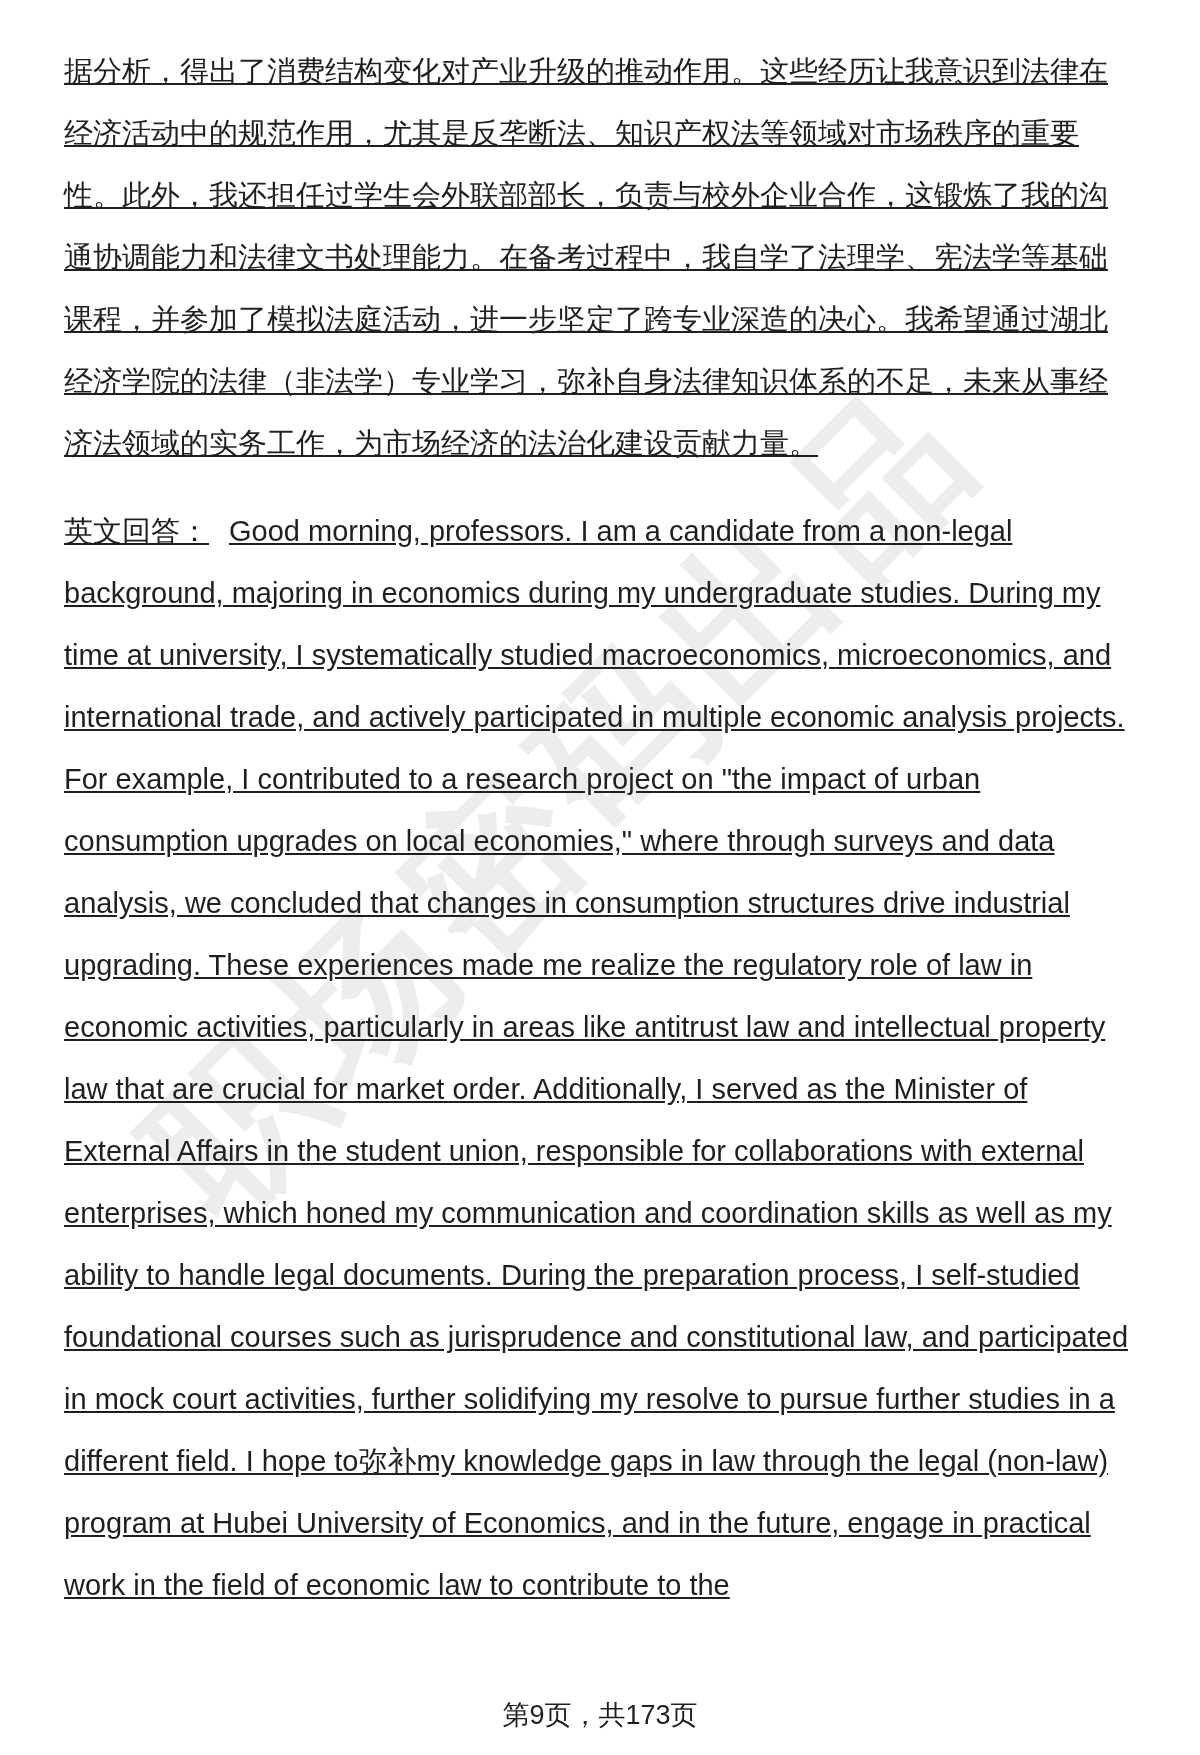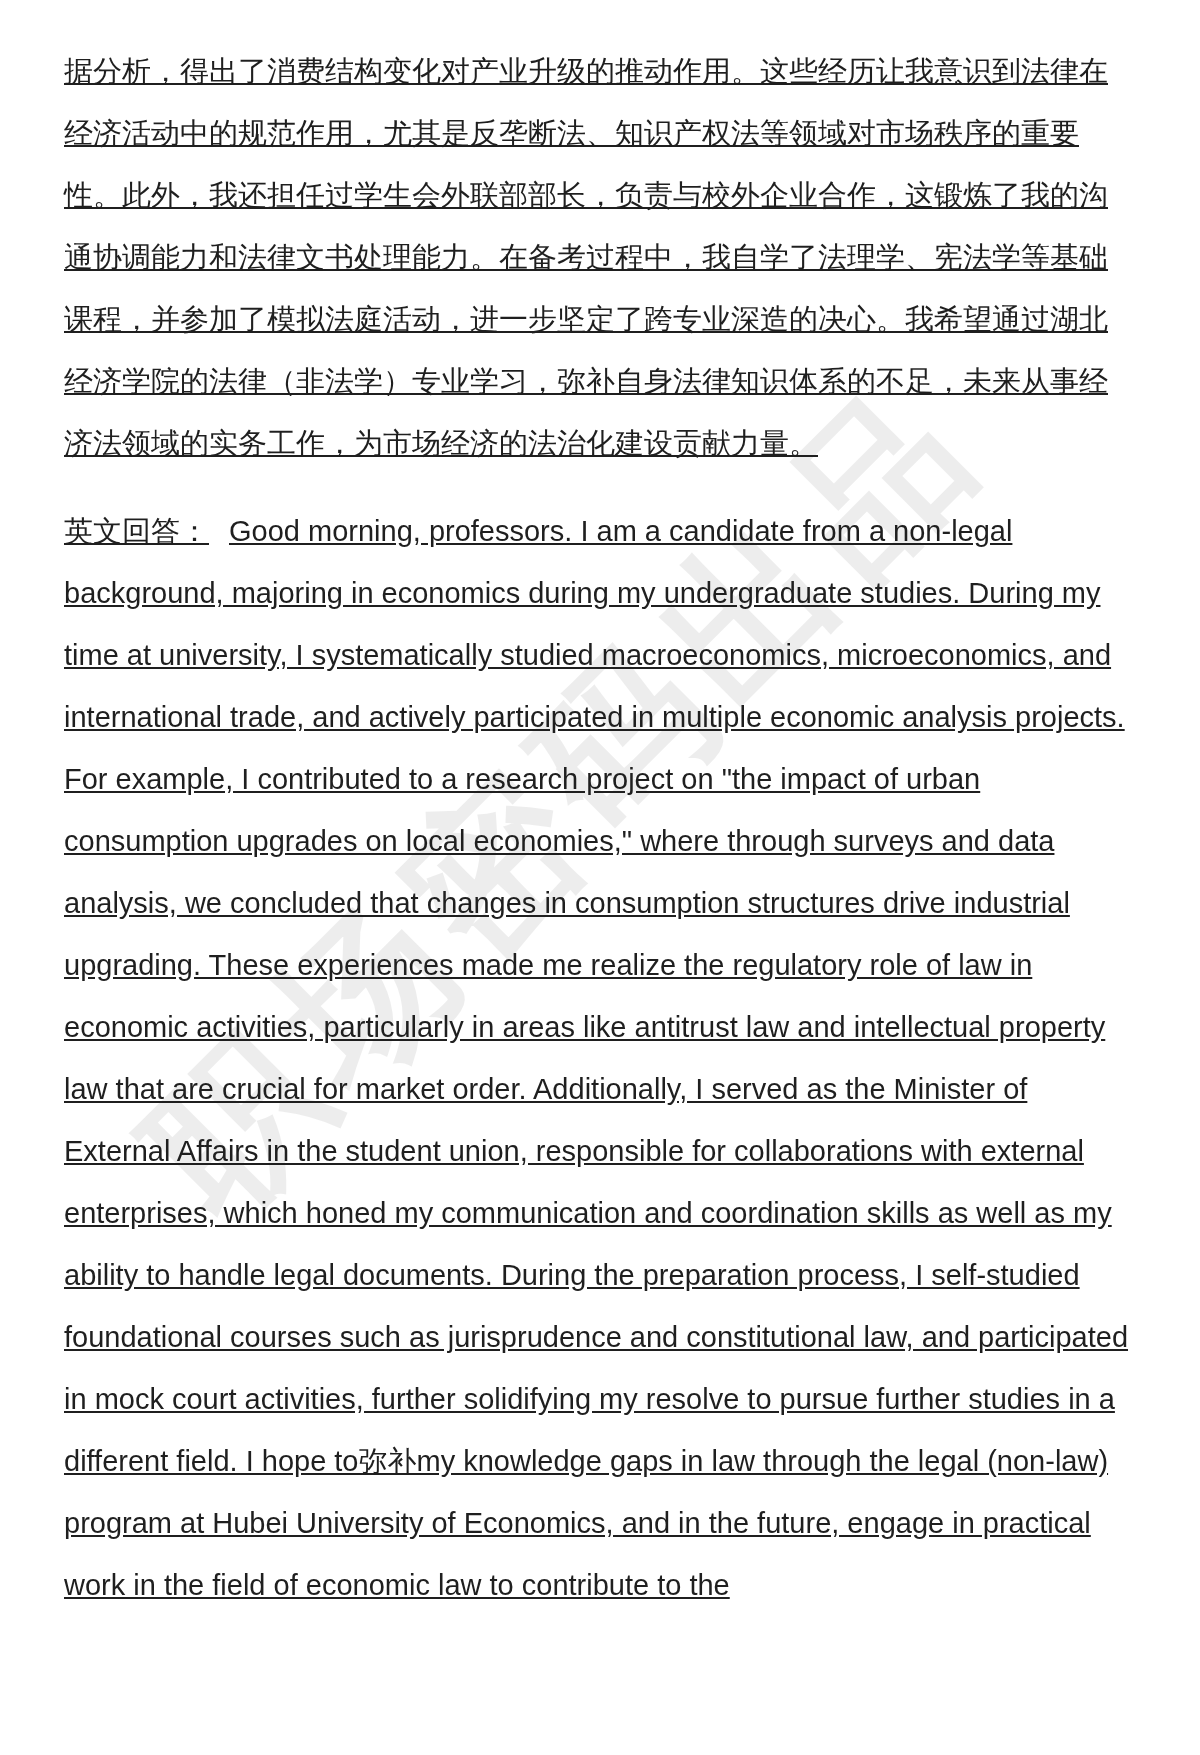--- a/index.html
+++ b/index.html
@@ -71,14 +71,15 @@
   <div class="watermark">职场密码出品</div>
 
   <div class="content">
 
     <p class="para para-cn">据分析，得出了消费结构变化对产业升级的推动作用。这些经历让我意识到法律在经济活动中的规范作用，尤其是反垄断法、知识产权法等领域对市场秩序的重要性。此外，我还担任过学生会外联部部长，负责与校外企业合作，这锻炼了我的沟通协调能力和法律文书处理能力。在备考过程中，我自学了法理学、宪法学等基础课程，并参加了模拟法庭活动，进一步坚定了跨专业深造的决心。我希望通过湖北经济学院的法律（非法学）专业学习，弥补自身法律知识体系的不足，未来从事经济法领域的实务工作，为市场经济的法治化建设贡献力量。</p>
 
     <p class="para para-en"><span class="en-label">英文回答：</span><span>Good morning, professors. I am a candidate from a non-legal background, majoring in economics during my undergraduate studies. During my time at university, I systematically studied macroeconomics, microeconomics, and international trade, and actively participated in multiple economic analysis projects. For example, I contributed to a research project on "the impact of urban consumption upgrades on local economies," where through surveys and data analysis, we concluded that changes in consumption structures drive industrial upgrading. These experiences made me realize the regulatory role of law in economic activities, particularly in areas like antitrust law and intellectual property law that are crucial for market order. Additionally, I served as the Minister of External Affairs in the student union, responsible for collaborations with external enterprises, which honed my communication and coordination skills as well as my ability to handle legal documents. During the preparation process, I self-studied foundational courses such as jurisprudence and constitutional law, and participated in mock court activities, further solidifying my resolve to pursue further studies in a different field. I hope to弥补my knowledge gaps in law through the legal (non-law) program at Hubei University of Economics, and in the future, engage in practical work in the field of economic law to contribute to the</span></p>
 
   </div>
 
+  <div class="page-footer">第9页，共173页</div>
 
 </div>
 
 </body></html>

